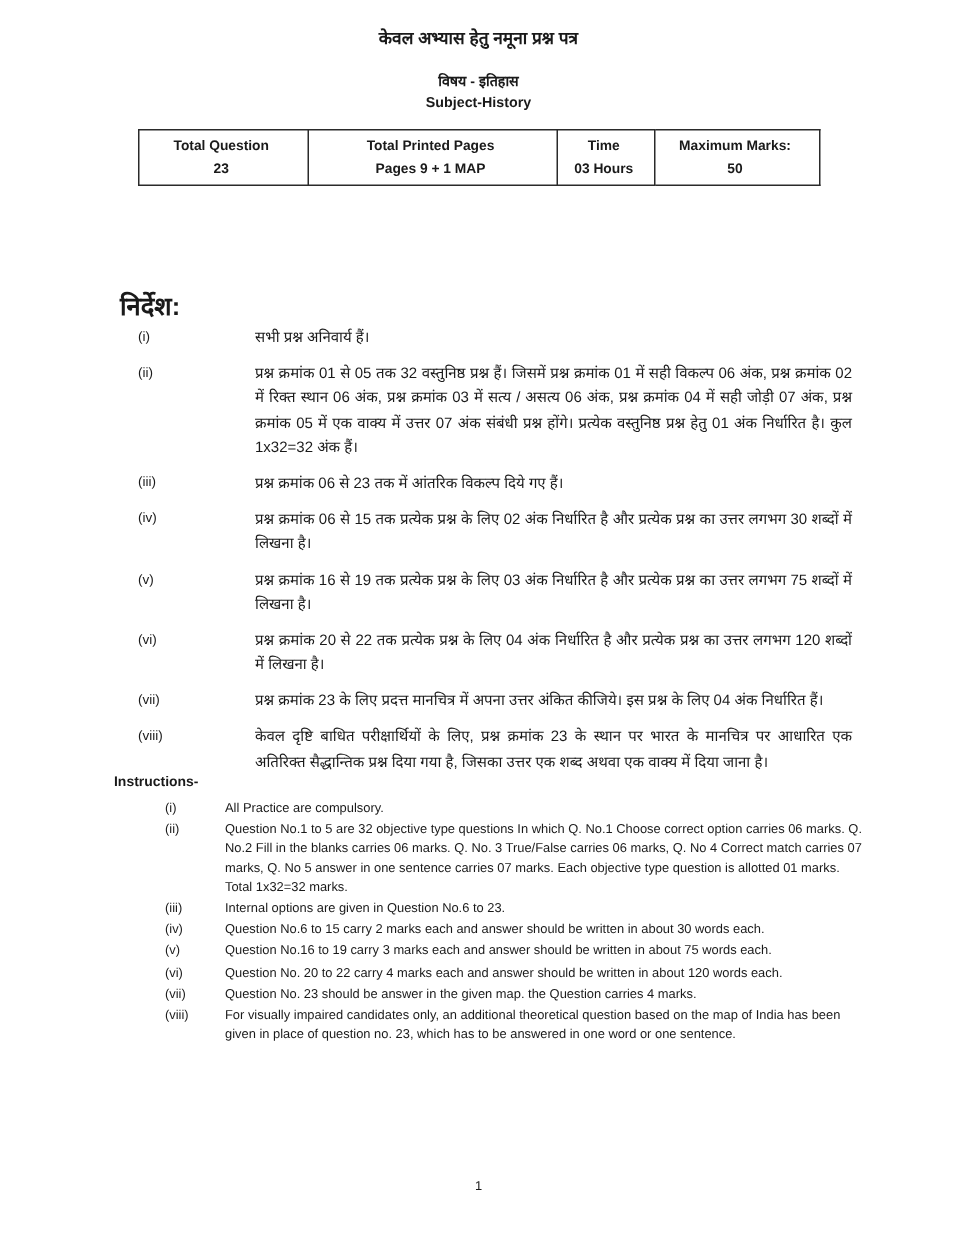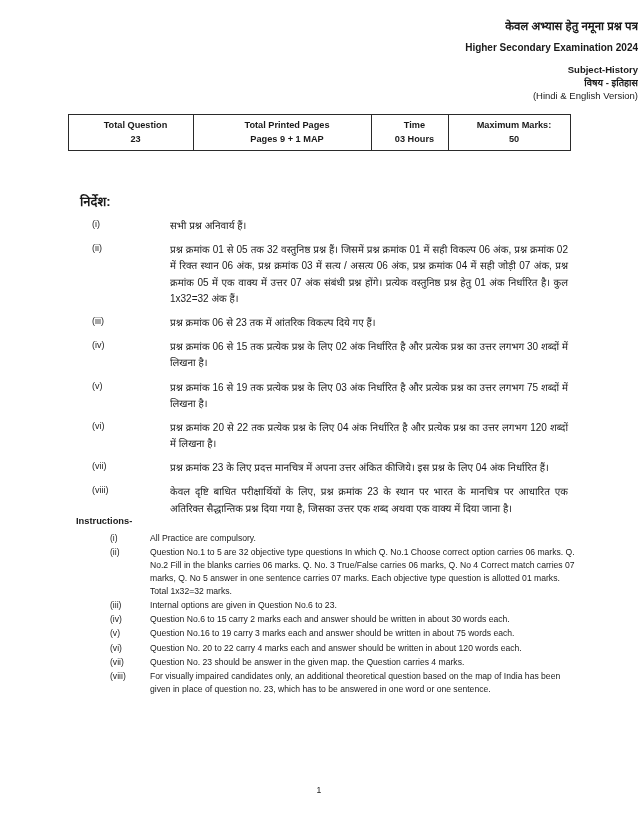--- a/index.html
+++ b/index.html
@@ -17,21 +17,21 @@
   }
 
   .page {
     position: absolute;
     inset: 0;
     padding: 0;
   }
 
   
   .header {
-    text-align: right;
+    text-align: center;
     padding-top: 18px;
   }
   .hdr-line {
     line-height: 1.42;
   }
   .hdr-hi {
     font-size: 11.5px;
     font-weight: bold;
   }
   .hdr-en {
@@ -59,37 +59,37 @@
   table.info {
     border-collapse: collapse;
     width: 442px;
     table-layout: fixed;
   }
   table.info td {
     border: 1px solid #2a2a2a;
     text-align: center;
     font-size: 9.2px;
     font-weight: bold;
-    padding: 3px 2px 4px 12px;
+    padding: 3px 2px 4px 0;
     line-height: 1.55;
     vertical-align: middle;
   }
   .col-a { width: 110px; }
   .col-b { width: 163px; }
   .col-c { width: 62px; }
   .col-d { width: 107px; }
   .cell-l1 { display: block; }
   .cell-l2 { display: block; }
 
   
   .nirdesh-label {
     position: absolute;
     left: 80px;
     top: 192px;
-    font-size: 13px;
+    font-size: 17px;
     font-weight: bold;
   }
 
   .hi-list {
     position: absolute;
     left: 80px;
     top: 218px;
     width: 490px;
   }
   .hi-item {
@@ -158,25 +158,23 @@
   }
 </style>
 </head>
 <body>
 
 <div class="page">
 
   <div class="header">
     <div class="hdr-line hdr-hi">केवल अभ्यास हेतु नमूना प्रश्न पत्र</div>
     <div class="hdr-gap"></div>
-    <div class="hdr-line hdr-en">Higher Secondary Examination 2024</div>
     <div class="hdr-gap"></div>
+    <div class="hdr-line hdr-small">विषय - इतिहास</div>
     <div class="hdr-line hdr-small">Subject-History</div>
-    <div class="hdr-line hdr-small">विषय - इतिहास</div>
-    <div class="hdr-line hdr-plain">(Hindi &amp; English Version)</div>
   </div>
 
   <div class="table-wrap">
     <table class="info">
       <tbody>
           <tr>
         <td class="col-a">
           <span class="cell-l1">Total Question</span>
           <span class="cell-l2">23</span>
         </td>

